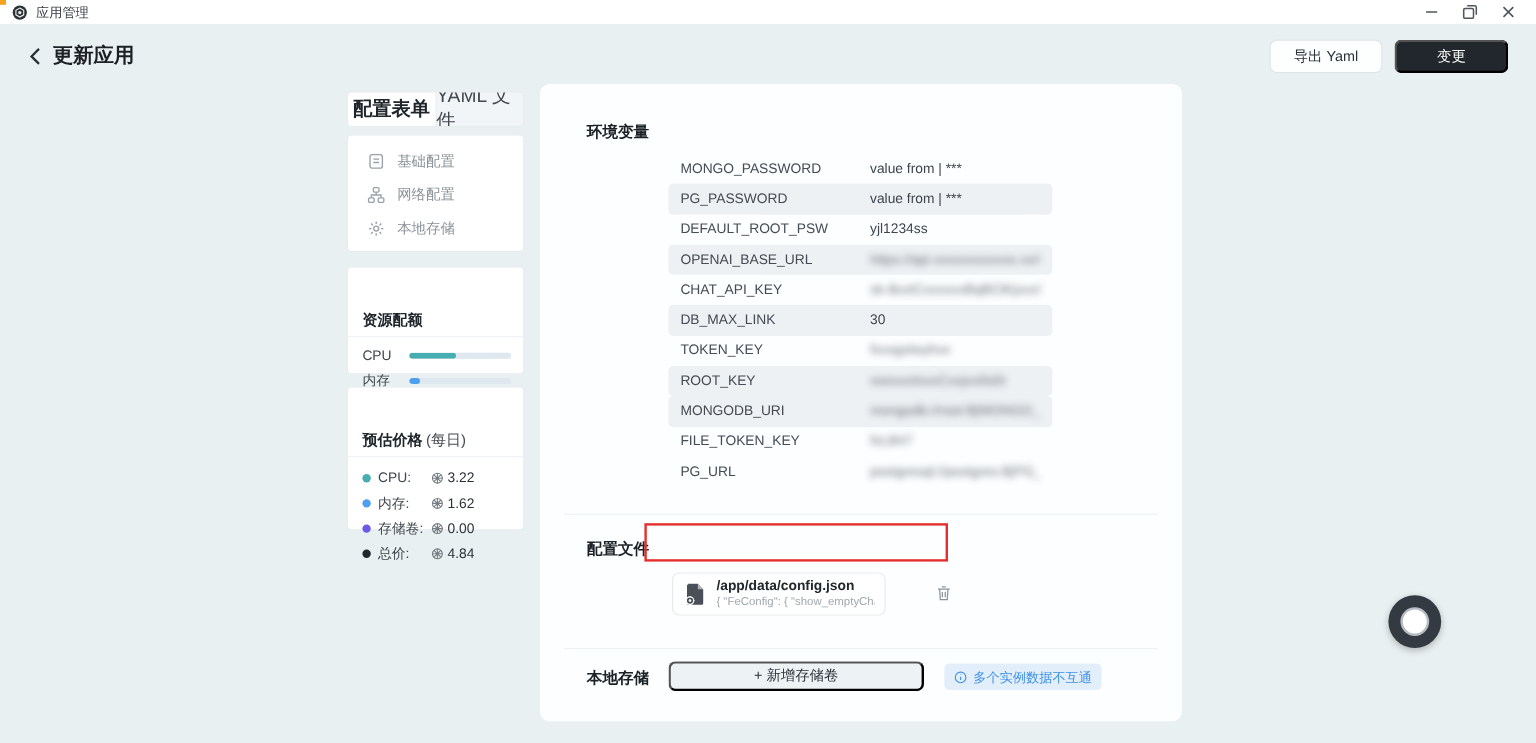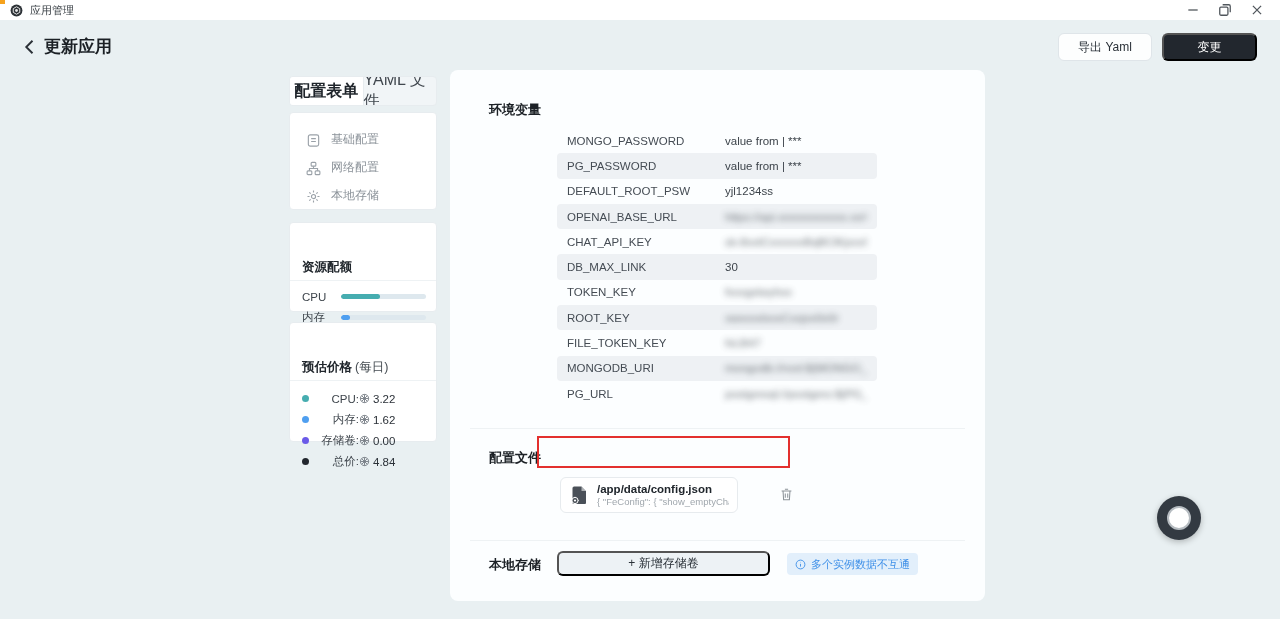--- a/index.html
+++ b/index.html
@@ -20,33 +20,33 @@
   .page-title { position:absolute; left:44px; top:3px; font-size:17px; font-weight:bold; color:#1b2025; }
   .btn-export { position:absolute; left:1058px; top:1px; width:94px; height:28px; background:#fdfefe; border:1px solid #dfe5e9; border-radius:6px; font-size:12px; color:#2a3138; display:flex; align-items:center; justify-content:center; }
   .btn-apply { position:absolute; left:1162px; top:1px; width:95px; height:28px; background:#22272e; border-radius:6px; font-size:12px; color:#ffffff; display:flex; align-items:center; justify-content:center; }
 
   
   .sb-card { position:absolute; left:289px; width:148px; background:#ffffff; border:1px solid #e7ecef; border-radius:4px; }
   .tabs { top:76px; height:30px; display:flex; overflow:hidden; background:#f1f5f7; }
   .tab { flex:1; display:flex; align-items:center; justify-content:center; font-size:16px; color:#40474e; }
   .tab.active { background:#ffffff; color:#1f252b; font-weight:bold; border-right:1px solid #e7ecef; }
   .nav-card { top:112px; height:98px; padding:7px 0; }
-  .nav-item { height:28px; display:flex; align-items:flex-end; padding:0 0 0 16px; color:#8a9198; font-size:12px; gap:10px; }
+  .nav-item { height:28px; display:flex; align-items:center; padding:0 0 0 16px; color:#8a9198; font-size:12px; gap:10px; }
   .nav-item .nv-icon { width:15px; height:15px; color:#9aa1a8; display:inline-flex; }
 
   .res-card { top:222px; height:90px; }
   .card-head { height:26px; display:flex; align-items:center; padding:0 12px; font-size:12.5px; font-weight:bold; color:#20262c; border-bottom:1px solid #eef2f4;margin-top:32px; }
   .card-head .suffix { font-weight:normal; color:#454c52; margin-left:3px; }
   .res-row { height:21px; display:flex; align-items:center; padding:0 10px 0 12px; }
   .res-label { width:40px; font-size:11.5px; color:#3e454c; }
   .bar-track { width:86px; height:5px; border-radius:3px; background:#dee8ee; overflow:hidden; }
   .bar-fill { height:5px; border-radius:3px; }
 
   .price-card { top:322px; height:120px; }
-  .price-row { height:21px; display:flex; align-items:center; padding:0 10px 0 12px;text-align:right; }
+  .price-row { height:21px; display:flex; align-items:center; padding:0 10px 0 12px; }
   .dot { width:7px; height:7px; border-radius:50%; margin-right:6px; flex:none; }
   .price-label { font-size:11.5px; color:#3e454c; width:44px; }
   .coin { width:11px; height:11px; color:#767d84; display:inline-flex; margin-right:3px; }
   .price-value { font-size:11.5px; color:#2b3138; }
 
   
   .main-panel { position:absolute; left:450px; top:70px; width:535px; height:531px; background:#fcfeff; border-radius:8px; }
   .sec-label { position:absolute; left:39px; font-size:13px; font-weight:bold; color:#1c2126; }
   .btn-soft { background:#edf2f5; border-radius:6px; font-size:12px; color:#2a3138; display:flex; align-items:center; justify-content:center; gap:6px; }
   .edit-env-btn { position:absolute; left:107px; top:27px; width:320px; height:24px; }
@@ -267,27 +267,27 @@
         <span class="env-value">30</span>
       </div>
     <div class="env-row">
         <span class="env-name">TOKEN_KEY</span>
         <span class="env-value blurred">fxxxgxlwyhxx</span>
       </div>
     <div class="env-row even">
         <span class="env-name">ROOT_KEY</span>
         <span class="env-value blurred">xwxxxxlxxxCxxjxx0o0r</span>
       </div>
+    <div class="env-row even">
+        <span class="env-name">MONGODB_URI</span>
+        <span class="env-value blurred">mongodb://root:${MONGO_PASS...</span>
+      </div>
     <div class="env-row">
         <span class="env-name">FILE_TOKEN_KEY</span>
         <span class="env-value blurred">fxLB47</span>
-      </div>
-    <div class="env-row even">
-        <span class="env-name">MONGODB_URI</span>
-        <span class="env-value blurred">mongodb://root:${MONGO_PASS...</span>
       </div>
     <div class="env-row">
         <span class="env-name">PG_URL</span>
         <span class="env-value blurred">postgresql://postgres:${PG_PASS...</span>
       </div>
   </div>
 
   <div class="divider" style="top:358px;"></div>
 
   <span class="sec-label" style="top:379px;">配置文件</span>

